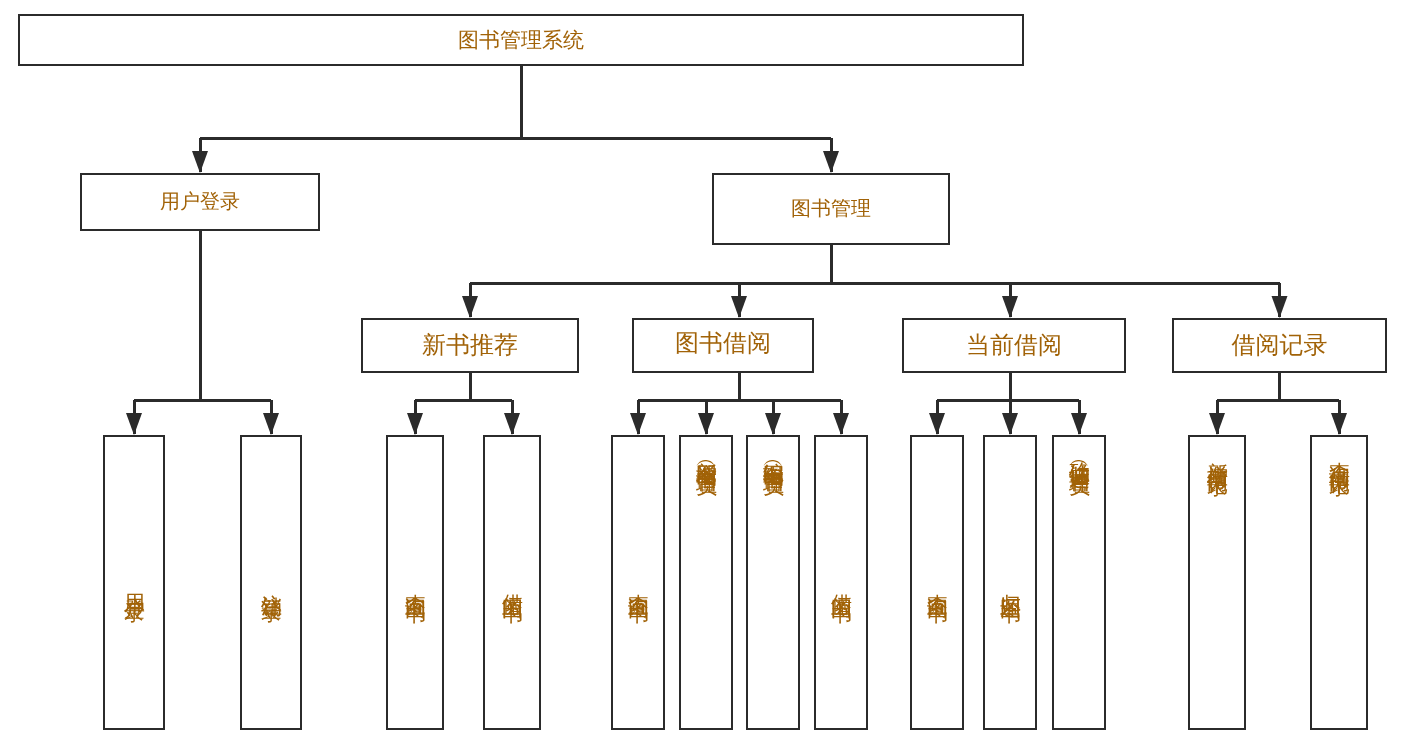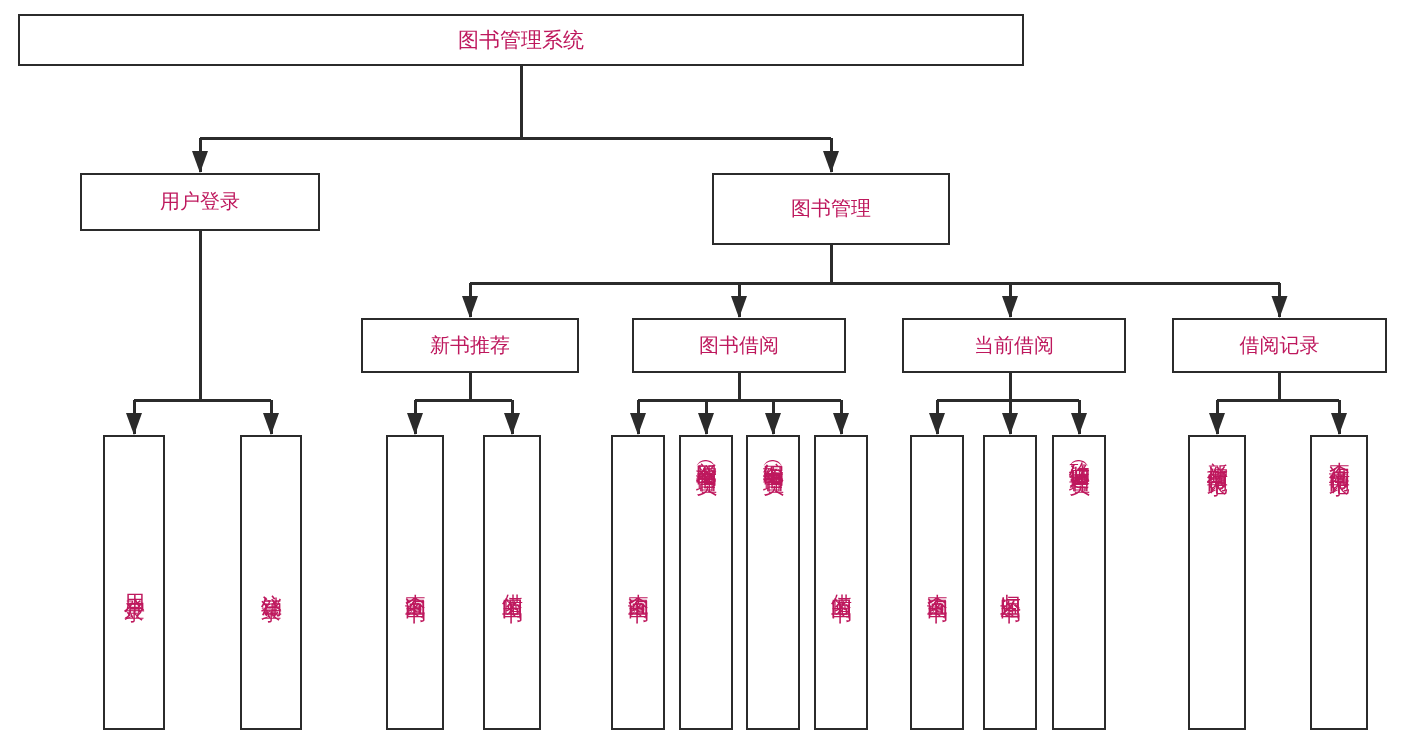--- a/index.html
+++ b/index.html
@@ -29,37 +29,37 @@
   }
   
   .node {
     position: absolute;
     box-sizing: border-box;
     background: #ffffff;
     border: 2px solid #2b2b2b;
     display: flex;
     align-items: center;
     justify-content: center;
-    color: #be185d;
+    color: #a16207;
   }
   .node .lbl {
     display: block;
     text-align: center;
     line-height: 1.18;
     white-space: nowrap;
   }
   
   .lvl0 {
     border-width: 2px;
   }
   .lvl0 .lbl { font-size: 21px; }
   
   .lvl1 .lbl { font-size: 20px; }
   
-  .lvl2 .lbl { font-size: 20px; }
+  .lvl2 .lbl { font-size: 24px; }
   
   .leaf {
     align-items: flex-start;
     justify-content: center;
     padding-top: 8px;
   }
   .leaf .lbl {
     writing-mode: vertical-rl;
     text-orientation: upright;
     font-size: 21px;
@@ -148,21 +148,21 @@
       </div>
       <div class="node lvl1" id="box-user-login" style="left: 80px; top: 173px; width: 240px; height: 58px;">
         <span class="lbl">用户登录</span>
       </div>
       <div class="node lvl1" id="box-book-manage" style="left: 712px; top: 173px; width: 238px; height: 72px;">
         <span class="lbl">图书管理</span>
       </div>
       <div class="node lvl2" id="box-new-book-rec" style="left: 361px; top: 318px; width: 218px; height: 55px;">
         <span class="lbl">新书推荐</span>
       </div>
-      <div class="node lvl2" id="box-book-borrow" style="left: 632px; top: 318px; width: 214px; height: 55px;">
+      <div class="node lvl2" id="box-book-borrow" style="left: 632px; top: 318px; width: 182px; height: 55px; font-family: Liberation Mono, monospace;">
         <span class="lbl">图书借阅</span>
       </div>
       <div class="node lvl2" id="box-current-borrow" style="left: 902px; top: 318px; width: 224px; height: 55px; justify-content: center;">
         <span class="lbl">当前借阅</span>
       </div>
       <div class="node lvl2" id="box-borrow-record" style="left: 1172px; top: 318px; width: 215px; height: 55px;">
         <span class="lbl">借阅记录</span>
       </div>
       <div class="node leaf short" id="box-leaf-user-login" style="left: 103px; top: 435px; width: 62px; height: 295px;">
         <span class="lbl">用户登录</span>

